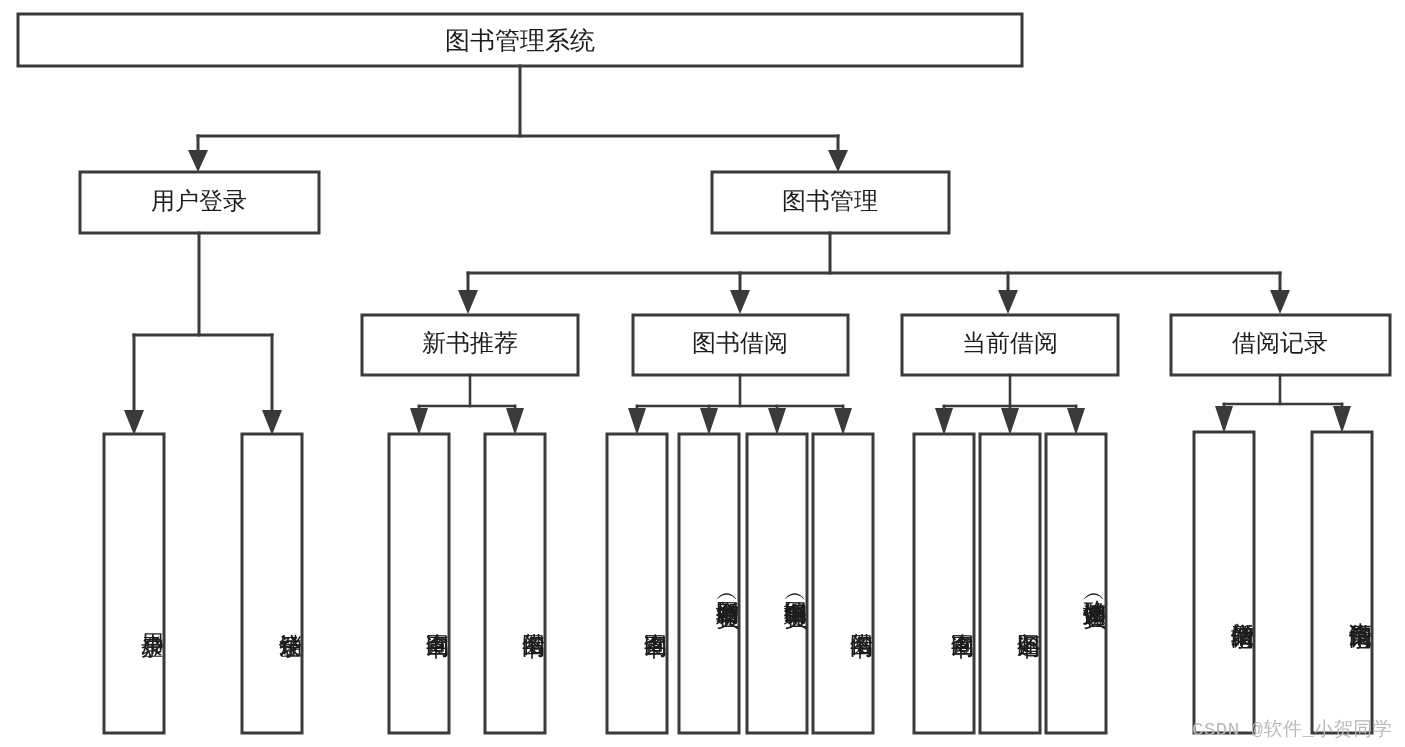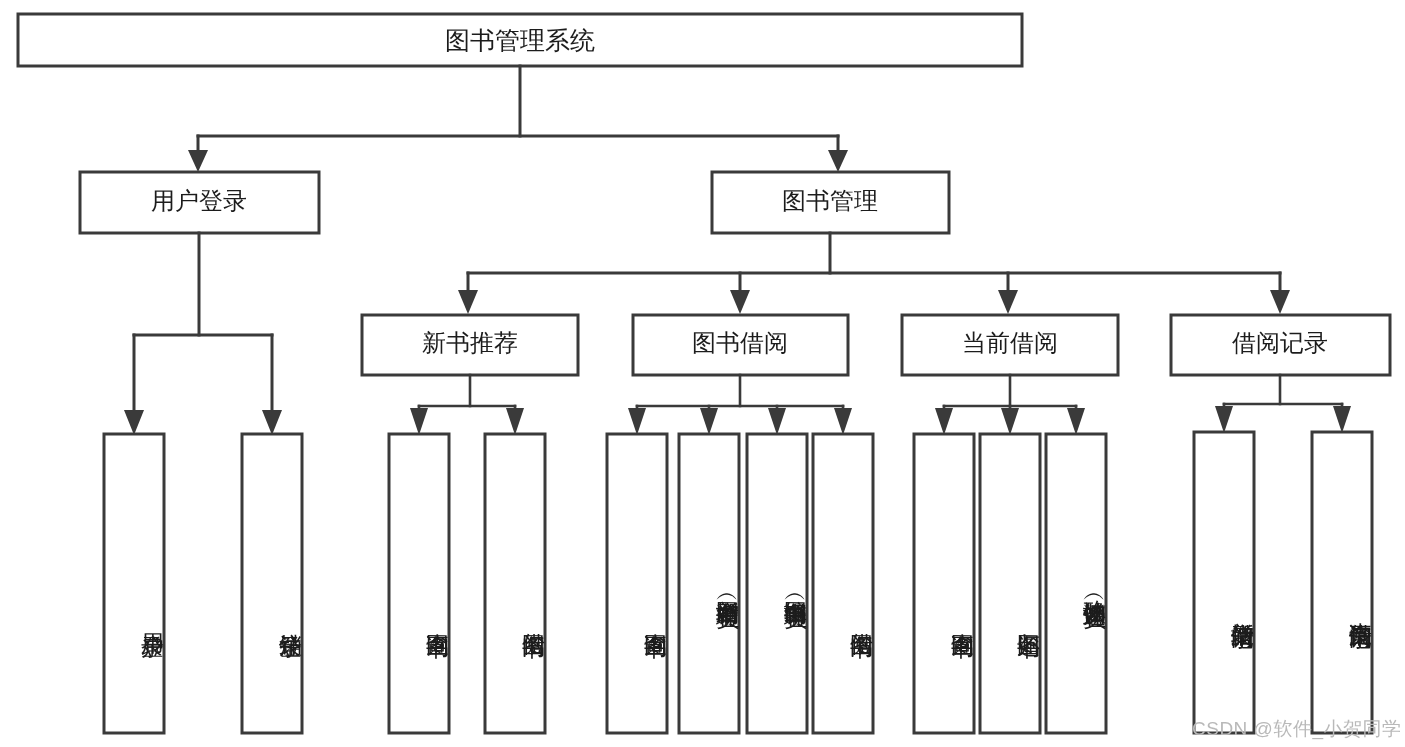--- a/index.html
+++ b/index.html
@@ -70,21 +70,21 @@
     letter-spacing: 1px;
     line-height: 1;
     white-space: nowrap;
     display: flex;
     align-items: flex-start;
     justify-content: center;
     pointer-events: none;
   }
   .watermark {
     position: absolute;
-    font-family: Liberation Sans, sans-serif;
+    font-family: Liberation Mono, monospace;
     font-size: 19px;
     color: #b9b9b9;
     white-space: nowrap;
     letter-spacing: 0.5px;
   }
 </style>
 </head>
 <body>
 
 <div id="diagram-root">

